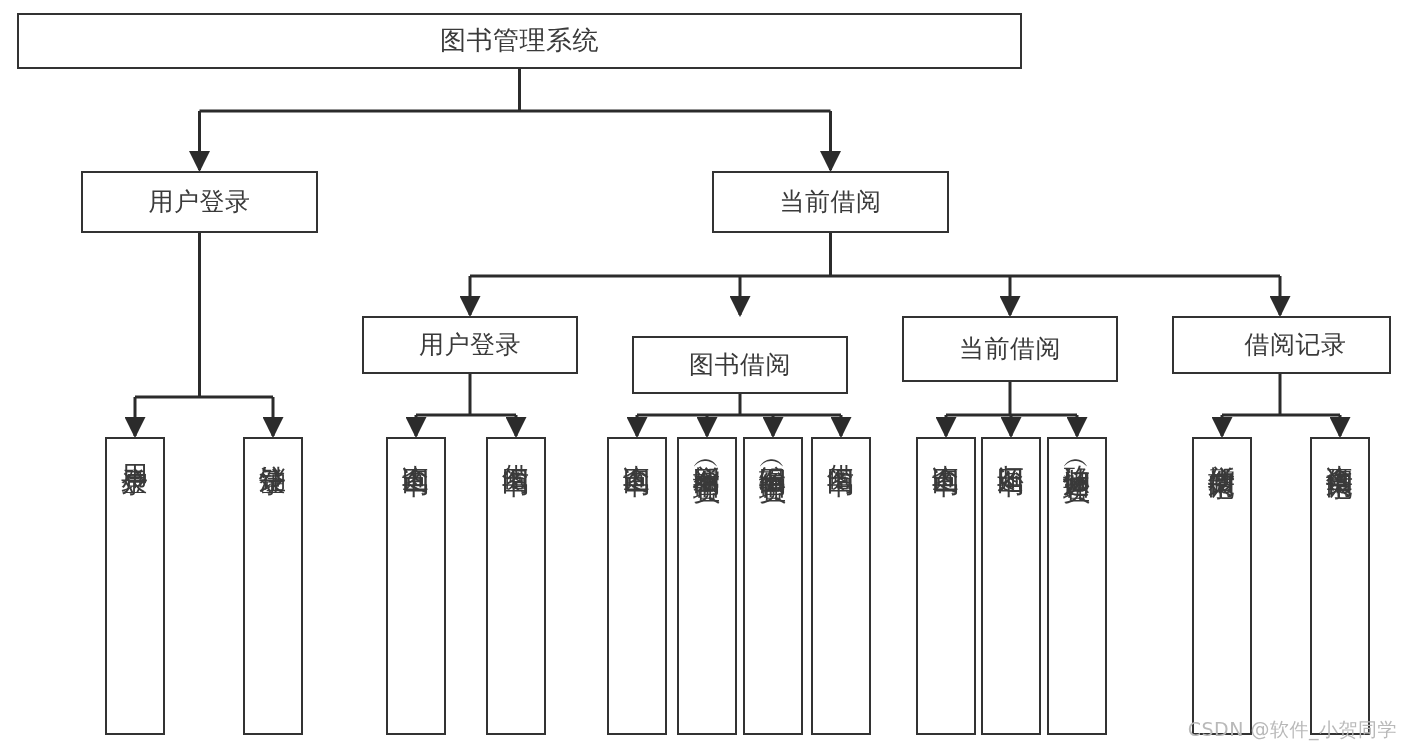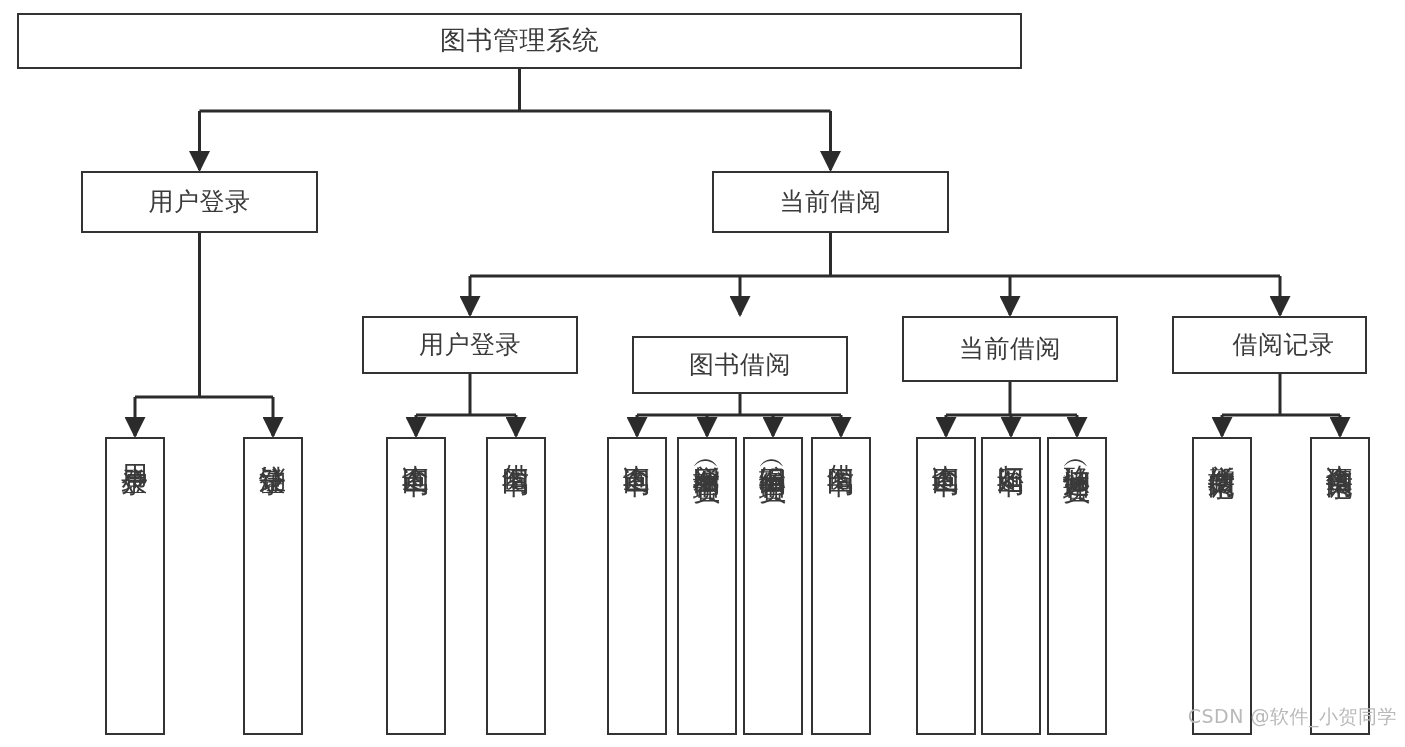--- a/index.html
+++ b/index.html
@@ -56,21 +56,21 @@
     font-size: 27px;
     letter-spacing: 2px;
     line-height: 1;
   }
   .node.root .node-label {
     font-size: 26px;
   }
   #watermark {
     position: absolute;
     right: 8px;
-    bottom: 17px;
+    bottom: 4px;
     font-size: 19px;
     color: #b9b9b9;
     letter-spacing: 0.5px;
     z-index: 5;
     white-space: nowrap;
     font-family: "DejaVu Sans", "Liberation Sans", sans-serif;
   }
 </style>
 </head>
 <body>
@@ -132,21 +132,21 @@
       </div>
       <div class="node horizontal" style="left: 362px; top: 316px; width: 216px; height: 58px; border-color: rgb(51, 51, 51); background: rgb(255, 255, 255);">
         <span class="node-label" style="color: rgb(58, 58, 58);">用户登录</span>
       </div>
       <div class="node horizontal" style="left: 632px; top: 316px; width: 216px; height: 58px; border-color: rgb(51, 51, 51); background: rgb(255, 255, 255); margin-top: 20px;">
         <span class="node-label" style="color: rgb(58, 58, 58);">图书借阅</span>
       </div>
       <div class="node horizontal" style="left: 902px; top: 316px; width: 216px; height: 66px; border-color: rgb(51, 51, 51); background: rgb(255, 255, 255);">
         <span class="node-label" style="color: rgb(58, 58, 58);">当前借阅</span>
       </div>
-      <div class="node horizontal" style="left: 1172px; top: 316px; width: 195px; height: 58px; border-color: rgb(51, 51, 51); background: rgb(255, 255, 255); padding-left: 28px;">
+      <div class="node horizontal" style="left: 1172px; top: 316px; width: 219px; height: 58px; border-color: rgb(51, 51, 51); background: rgb(255, 255, 255); padding-left: 28px;">
         <span class="node-label" style="color: rgb(58, 58, 58);">借阅记录</span>
       </div>
       <div class="node vertical" style="left: 105px; top: 437px; width: 60px; height: 298px; border-color: rgb(51, 51, 51); background: rgb(255, 255, 255);">
         <span class="node-label" style="color: rgb(58, 58, 58);">用户登录</span>
       </div>
       <div class="node vertical" style="left: 243px; top: 437px; width: 60px; height: 298px; border-color: rgb(51, 51, 51); background: rgb(255, 255, 255);">
         <span class="node-label" style="color: rgb(58, 58, 58);">注销登录</span>
       </div>
       <div class="node vertical" style="left: 386px; top: 437px; width: 60px; height: 298px; border-color: rgb(51, 51, 51); background: rgb(255, 255, 255);">
         <span class="node-label" style="color: rgb(58, 58, 58);">查询图书</span>

